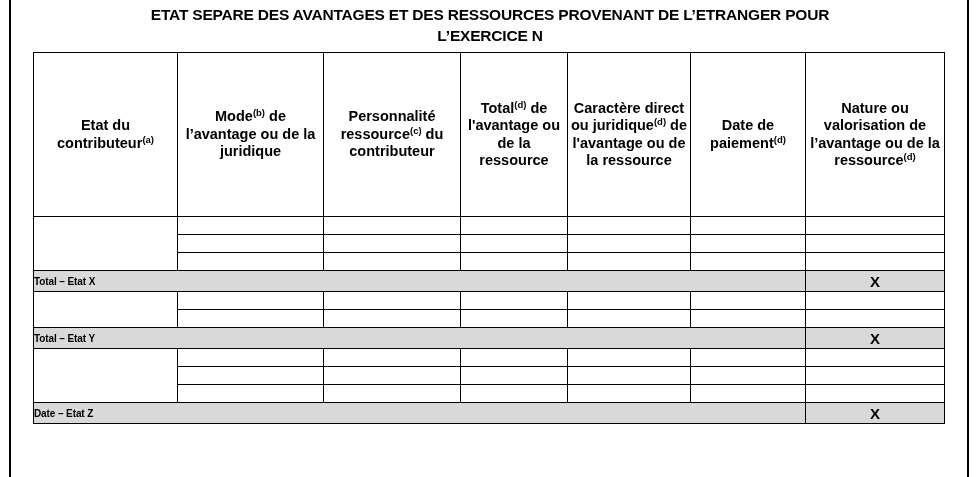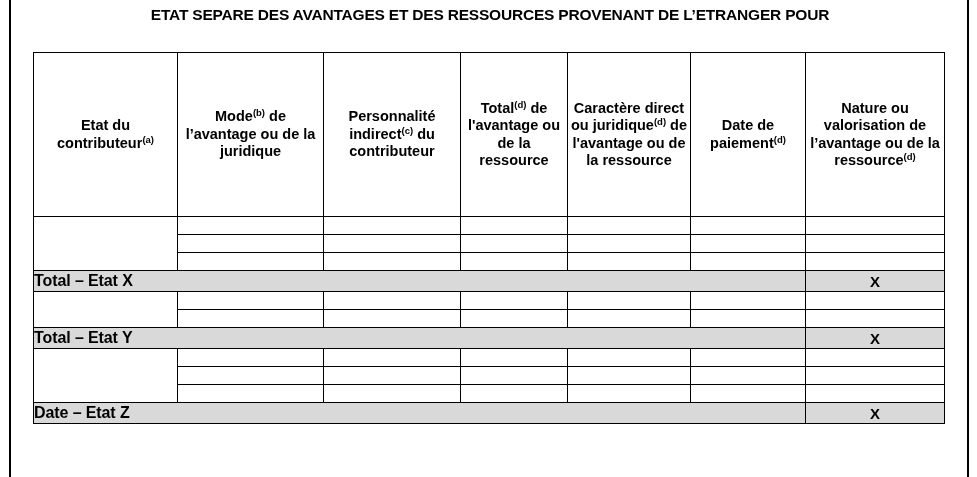--- a/index.html
+++ b/index.html
@@ -97,41 +97,42 @@
 
   td.data-cell { height: 17px; }
   td.group-label-cell { }
 
   tr.total-row td {
     background: #d9d9d9;
     height: 20px;
   }
   td.total-label {
     text-align: left;
-    font-size: 16px;
+    font-size: 10px;
     font-weight: bold;
     padding-left: 9px;
     letter-spacing: -0.1px;
   }
   td.total-value {
     text-align: center;
     font-size: 15px;
     font-weight: bold;
   }
 </style>
 </head>
 <body>
 
 <div class="margin-rule left"></div>
 <div class="margin-rule right"></div>
 
 <div class="page">
 
   <div class="doc-title">
     <span>ETAT SEPARE DES AVANTAGES ET DES RESSOURCES PROVENANT DE L’ETRANGER POUR</span>
+    <span class="line2">L’EXERCICE N</span>
   </div>
 
   <div class="tbl-wrap">
     <table class="form-table">
       <colgroup>
         <col class="c1">
           <col class="c2">
           <col class="c3">
           <col class="c4">
           <col class="c5">
@@ -141,21 +142,21 @@
 
       <thead>
         <tr>
           <th>
             <span>Etat du contributeur</span><sup>(a)</sup>
           </th>
           <th>
             <span>Mode</span><sup>(b)</sup><span> de l’avantage ou de la juridique</span>
           </th>
           <th>
-            <span>Personnalité indirect</span><sup>(c)</sup><span> du contributeur</span>
+            <span>Personnalité ressource</span><sup>(c)</sup><span> du contributeur</span>
           </th>
           <th>
             <span>Total</span><sup>(d)</sup><span> de l'avantage ou de la ressource</span>
           </th>
           <th>
             <span>Caractère direct ou juridique</span><sup>(d)</sup><span> de l'avantage ou de la ressource</span>
           </th>
           <th>
             <span>Date de paiement</span><sup>(d)</sup><span></span>
           </th>

